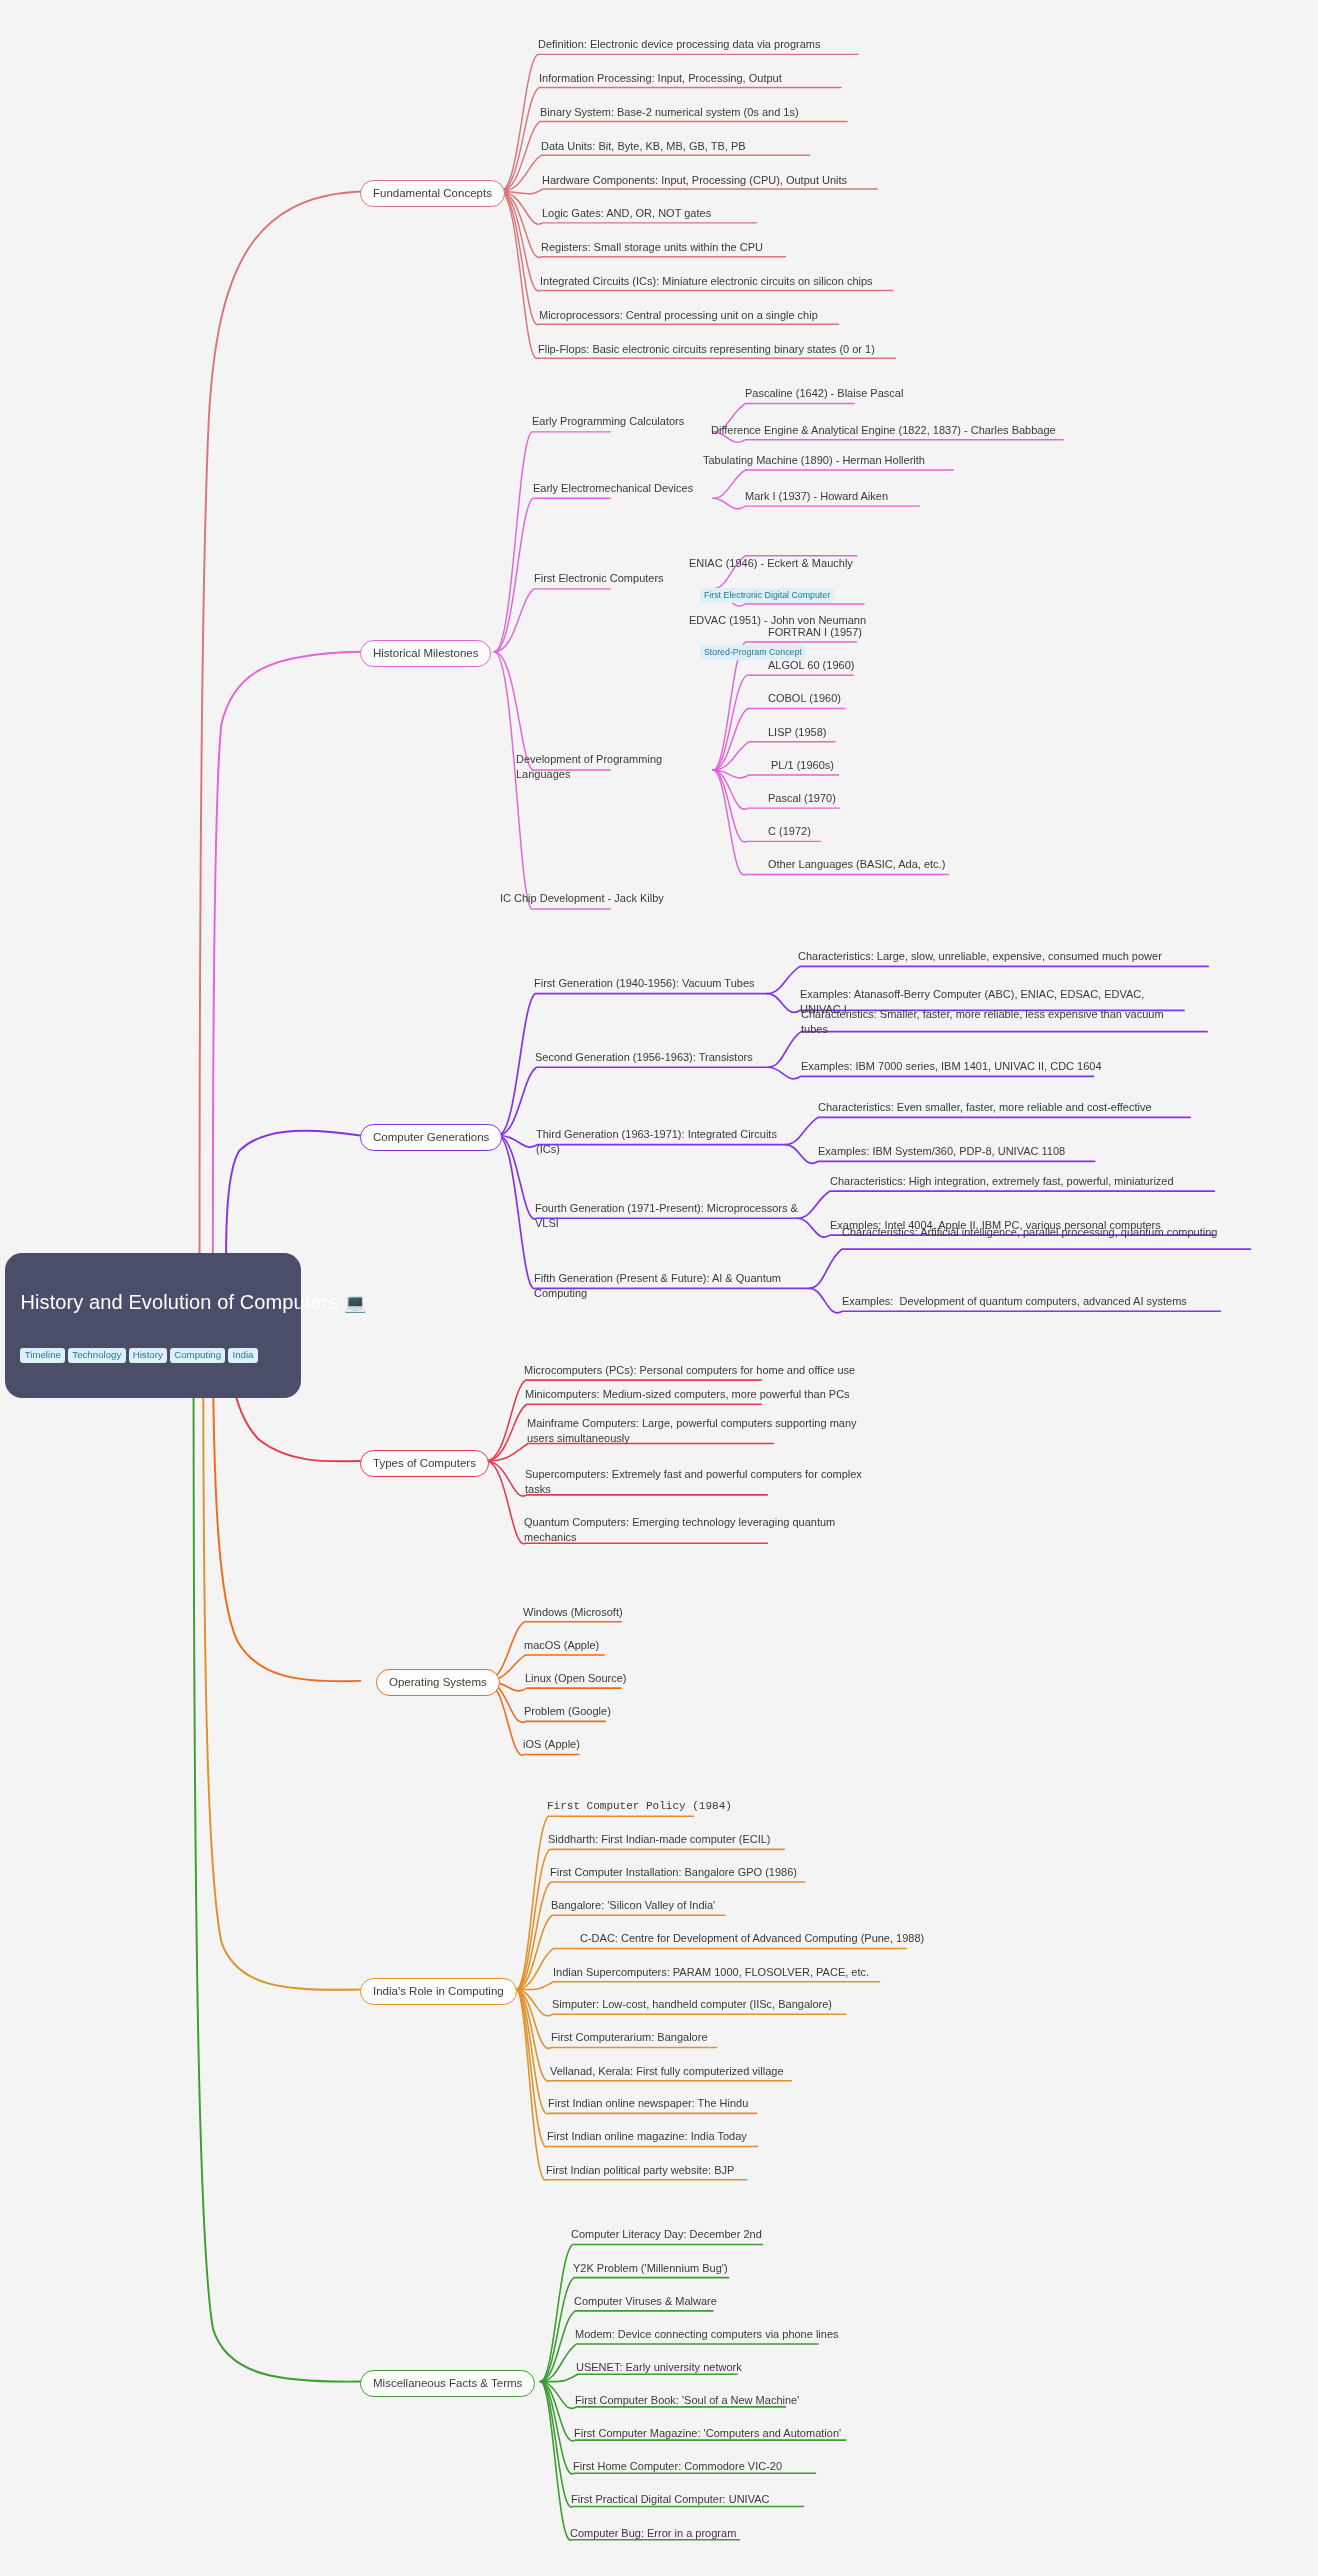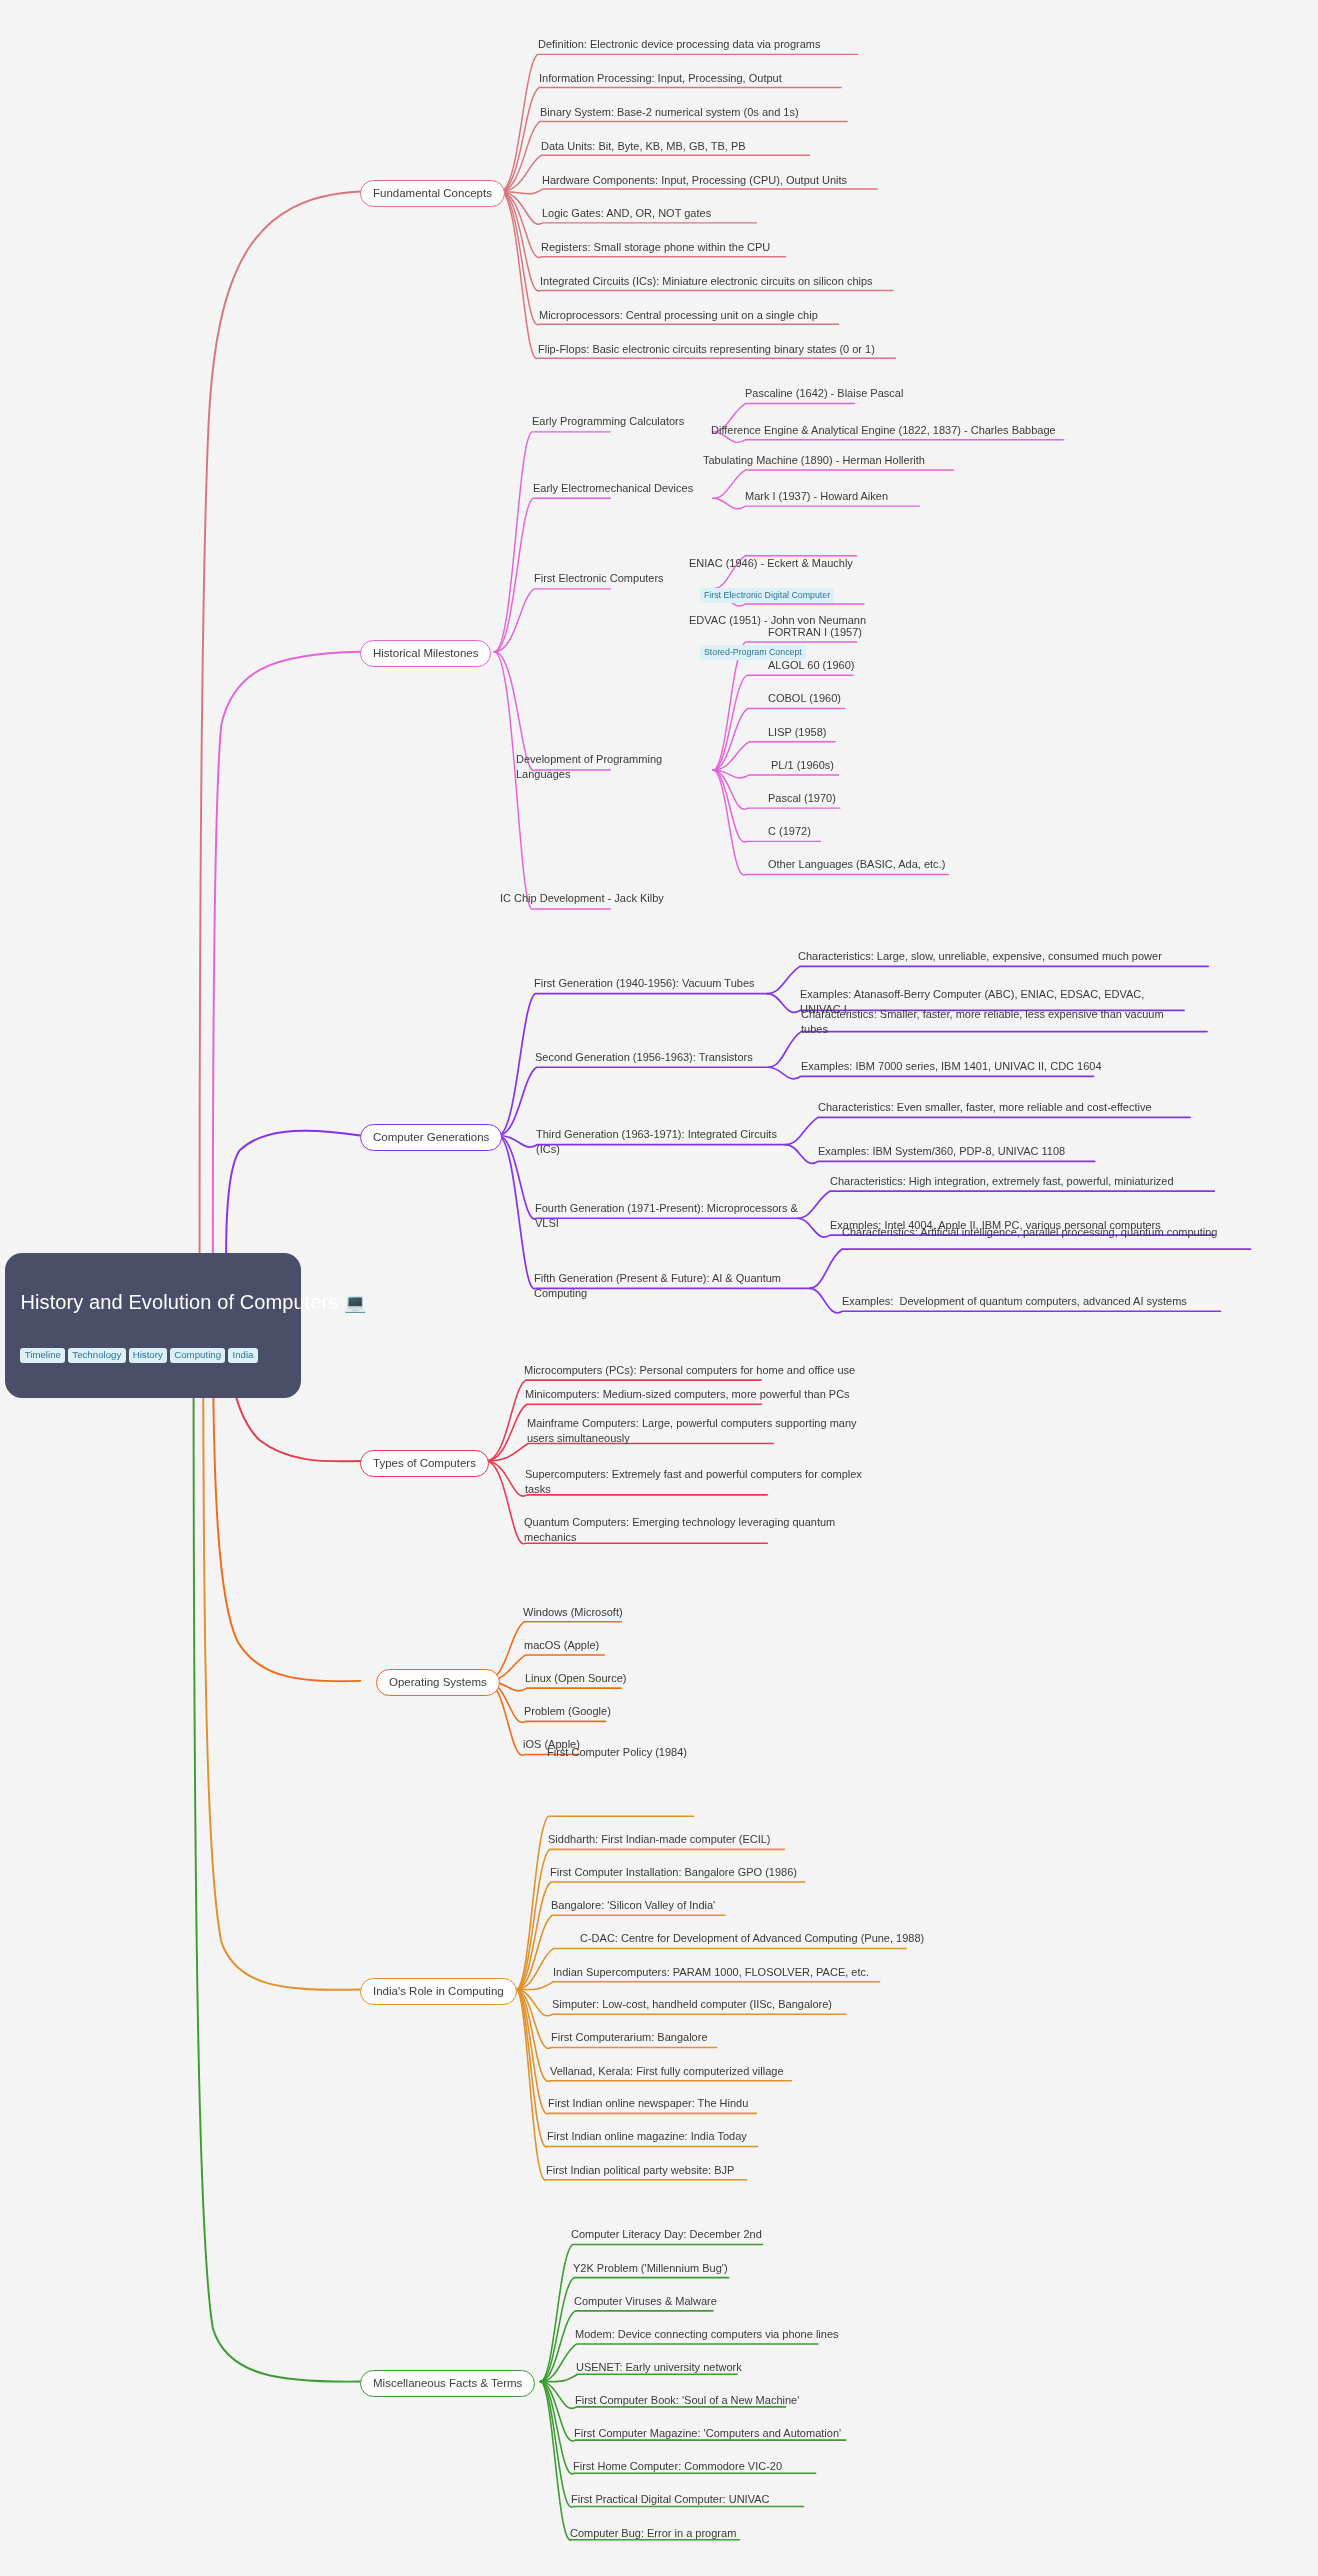--- a/index.html
+++ b/index.html
@@ -254,21 +254,21 @@
   <div class="node cap" style="left:360px; top:1978px; border-color:#e0912a;">India's Role in Computing</div>
 
   <div class="node cap" style="left:360px; top:2370px; border-color:#3c9c30;">Miscellaneous Facts &amp; Terms</div>
 
   <div class="node txt" style="left:538px; top:36px;  width:338px;">Definition: Electronic device processing data via programs</div>
   <div class="node txt" style="left:539px; top:70px; width:326px;">Information Processing: Input, Processing, Output</div>
   <div class="node txt" style="left:540px; top:104px; width:326px;">Binary System: Base-2 numerical system (0s and 1s)</div>
   <div class="node txt" style="left:541px; top:138px; width:314px;">Data Units: Bit, Byte, KB, MB, GB, TB, PB</div>
   <div class="node txt" style="left:542px; top:172px; width:350px;">Hardware Components: Input, Processing (CPU), Output Units</div>
   <div class="node txt" style="left:542px; top:205px; width:254px;">Logic Gates: AND, OR, NOT gates</div>
-  <div class="node txt" style="left:541px; top:239px; width:278px;">Registers: Small storage phone within the CPU</div>
+  <div class="node txt" style="left:541px; top:239px; width:278px;">Registers: Small storage units within the CPU</div>
   <div class="node txt" style="left:540px; top:273px; width:374px;">Integrated Circuits (ICs): Miniature electronic circuits on silicon chips</div>
   <div class="node txt" style="left:539px; top:307px; width:326px;">Microprocessors: Central processing unit on a single chip</div>
   <div class="node txt" style="left:538px; top:341px; width:387px;">Flip-Flops: Basic electronic circuits representing binary states (0 or 1)</div>
 
   <div class="node txt" style="left:532px;  top:413px;  width:193px;">Early Programming Calculators</div>
   <div class="node txt" style="left:533px;  top:480px;  width:205px;">Early Electromechanical Devices</div>
   <div class="node txt" style="left:534px;  top:570px;  width:187px;">First Electronic Computers</div>
   <div class="node txt" style="left:516px;  top:751px; width:199px;">Development of Programming Languages</div>
   <div class="node txt" style="left:500px;  top:890px; width:217px;">IC Chip Development - Jack Kilby</div>
 
@@ -322,21 +322,21 @@
   <div class="node txt" style="left:527px; top:1415px; width:356px;">Mainframe Computers: Large, powerful computers supporting many users simultaneously</div>
   <div class="node txt" style="left:525px; top:1466px; width:350px;">Supercomputers: Extremely fast and powerful computers for complex tasks</div>
   <div class="node txt" style="left:524px; top:1514px; width:338px;">Quantum Computers: Emerging technology leveraging quantum mechanics</div>
 
   <div class="node txt" style="left:523px; top:1604px; width:181px;">Windows (Microsoft)</div>
   <div class="node txt" style="left:524px; top:1637px; width:181px;">macOS (Apple)</div>
   <div class="node txt" style="left:525px; top:1670px; width:181px;">Linux (Open Source)</div>
   <div class="node txt" style="left:524px; top:1703px; width:181px;">Problem (Google)</div>
   <div class="node txt" style="left:523px; top:1736px; width:181px;">iOS (Apple)</div>
 
-  <div class="node txt" style="left:547px; top:1744px; width:254px;">First Computer Policy (1984)</div>
+  <div class="node txt" style="left:547px; top:1798px; width:254px;font-family:Liberation Mono, monospace;">First Computer Policy (1984)</div>
   <div class="node txt" style="left:548px; top:1831px; width:290px;">Siddharth: First Indian-made computer (ECIL)</div>
   <div class="node txt" style="left:550px; top:1864px; width:302px;">First Computer Installation: Bangalore GPO (1986)</div>
   <div class="node txt" style="left:551px; top:1897px; width:242px;">Bangalore: 'Silicon Valley of India'</div>
   <div class="node txt" style="left:580px; top:1930px; width:387px;">C-DAC: Centre for Development of Advanced Computing (Pune, 1988)</div>
   <div class="node txt" style="left:553px; top:1964px; width:350px;">Indian Supercomputers: PARAM 1000, FLOSOLVER, PACE, etc.</div>
   <div class="node txt" style="left:552px; top:1996px; width:326px;">Simputer: Low-cost, handheld computer (IISc, Bangalore)</div>
   <div class="node txt" style="left:551px; top:2029px; width:242px;">First Computerarium: Bangalore</div>
   <div class="node txt" style="left:550px; top:2063px; width:290px;">Vellanad, Kerala: First fully computerized village</div>
   <div class="node txt" style="left:548px; top:2095px; width:266px;">First Indian online newspaper: The Hindu</div>
   <div class="node txt" style="left:547px; top:2128px; width:266px;">First Indian online magazine: India Today</div>

